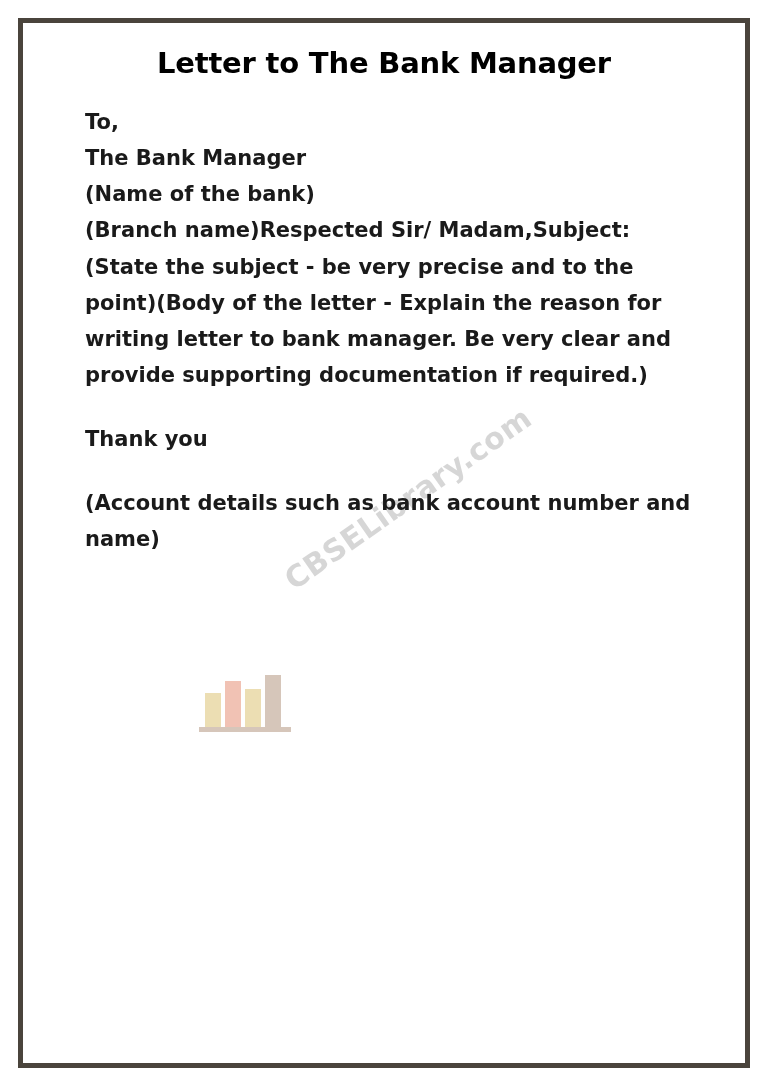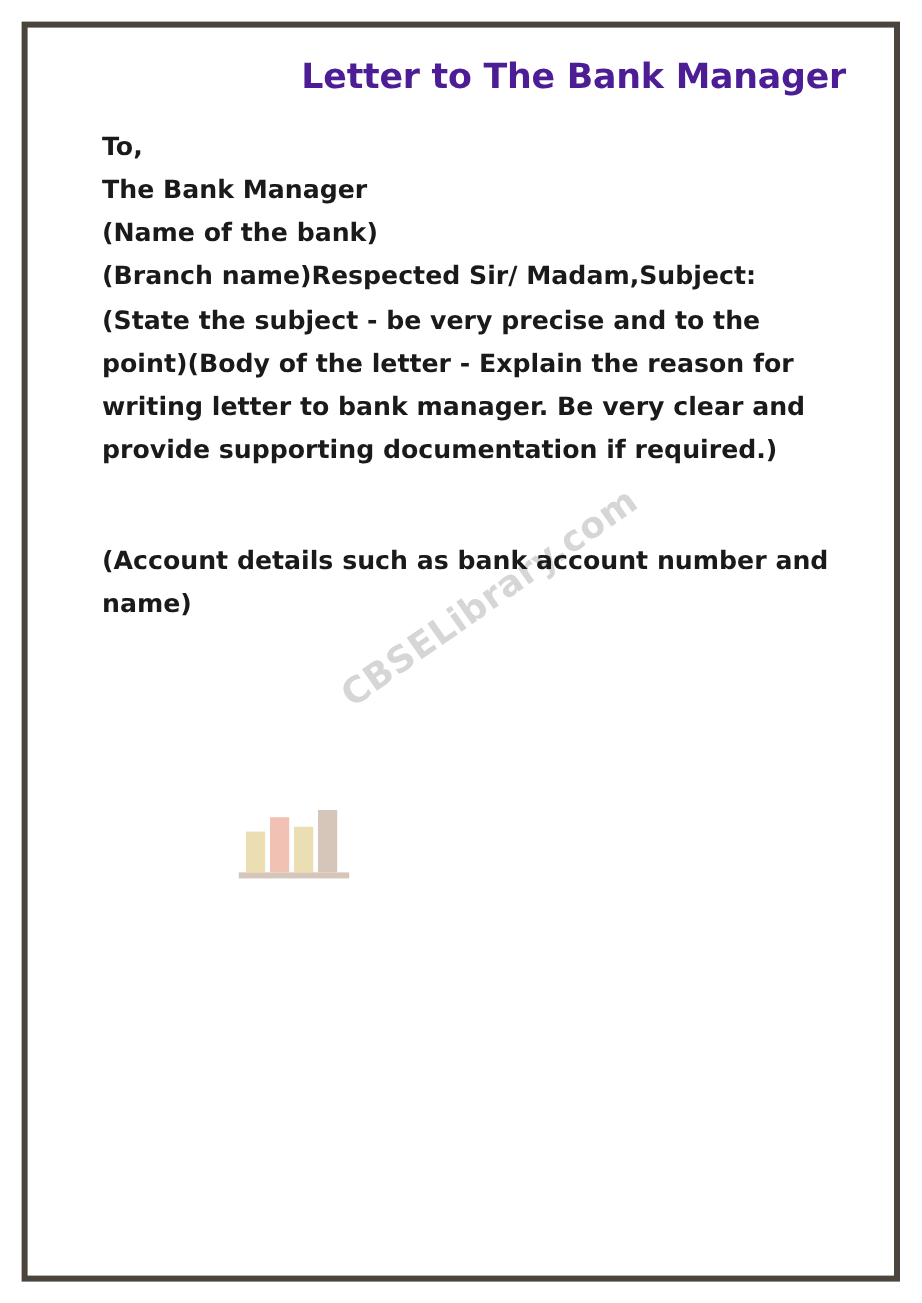--- a/index.html
+++ b/index.html
@@ -32,26 +32,26 @@
   }
   .doc-inner {
     position: relative;
     width: 100%;
     height: 100%;
     box-sizing: border-box;
     padding: 22px 40px 20px 40px;
     z-index: 2;
   }
   .doc-title {
-    text-align: right;
+    text-align: center;
     font-family: "DejaVu Sans", sans-serif;
     font-weight: bold;
     font-size: 29px;
     line-height: 1.28;
-    color: #4c1d95;
+    color: #000000;
     margin: 0 0 6px 0;
     letter-spacing: -0.2px;
   }
   .doc-title .title-line {
     display: block;
   }
   .letter-body {
     margin-top: 22px;
     padding-left: 22px;
     padding-right: 14px;
@@ -121,20 +121,21 @@
       <h1 class="doc-title">
         <span class="title-line">Letter to The Bank Manager</span>
       </h1>
 
       <div class="letter-body">
         <p class="letter-block">To,
 The Bank Manager
 (Name of the bank)
 (Branch name)Respected Sir/ Madam,Subject: (State the subject - be very precise and to the point)(Body of the letter - Explain the reason for writing letter to bank manager. Be very clear and provide supporting documentation if required.)</p>
         <div class="letter-gap"></div>
+        <p class="letter-block">Thank you</p>
         <div class="letter-gap"></div>
         <p class="letter-block">(Account details such as bank account number and name)</p>
         <div class="letter-gap"></div>
       </div>
     </div>
 
   </div>
 </div>
 
 </body></html>

